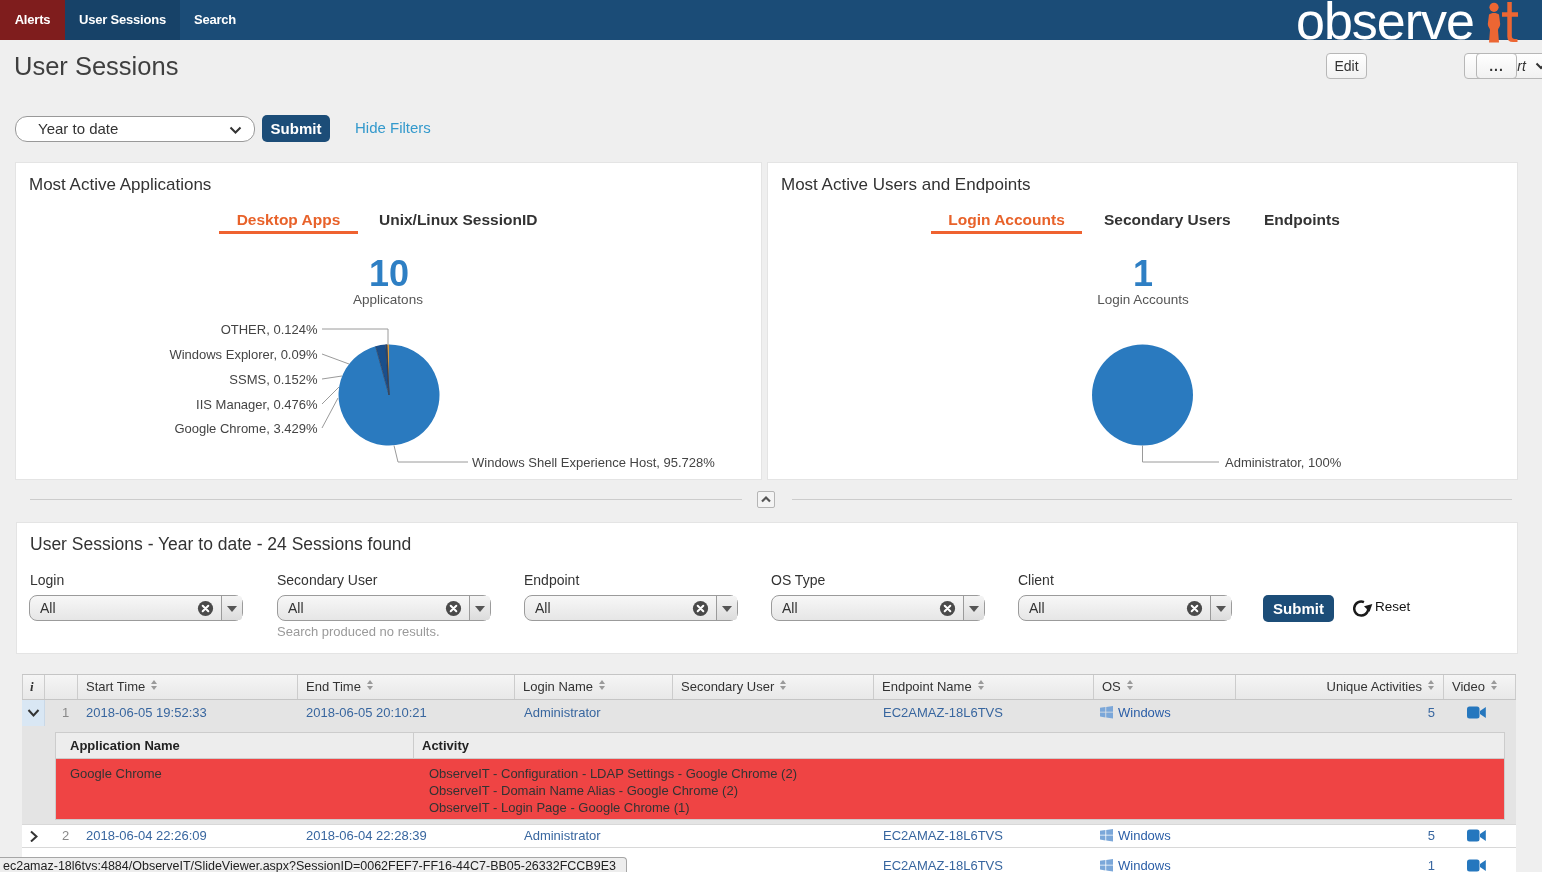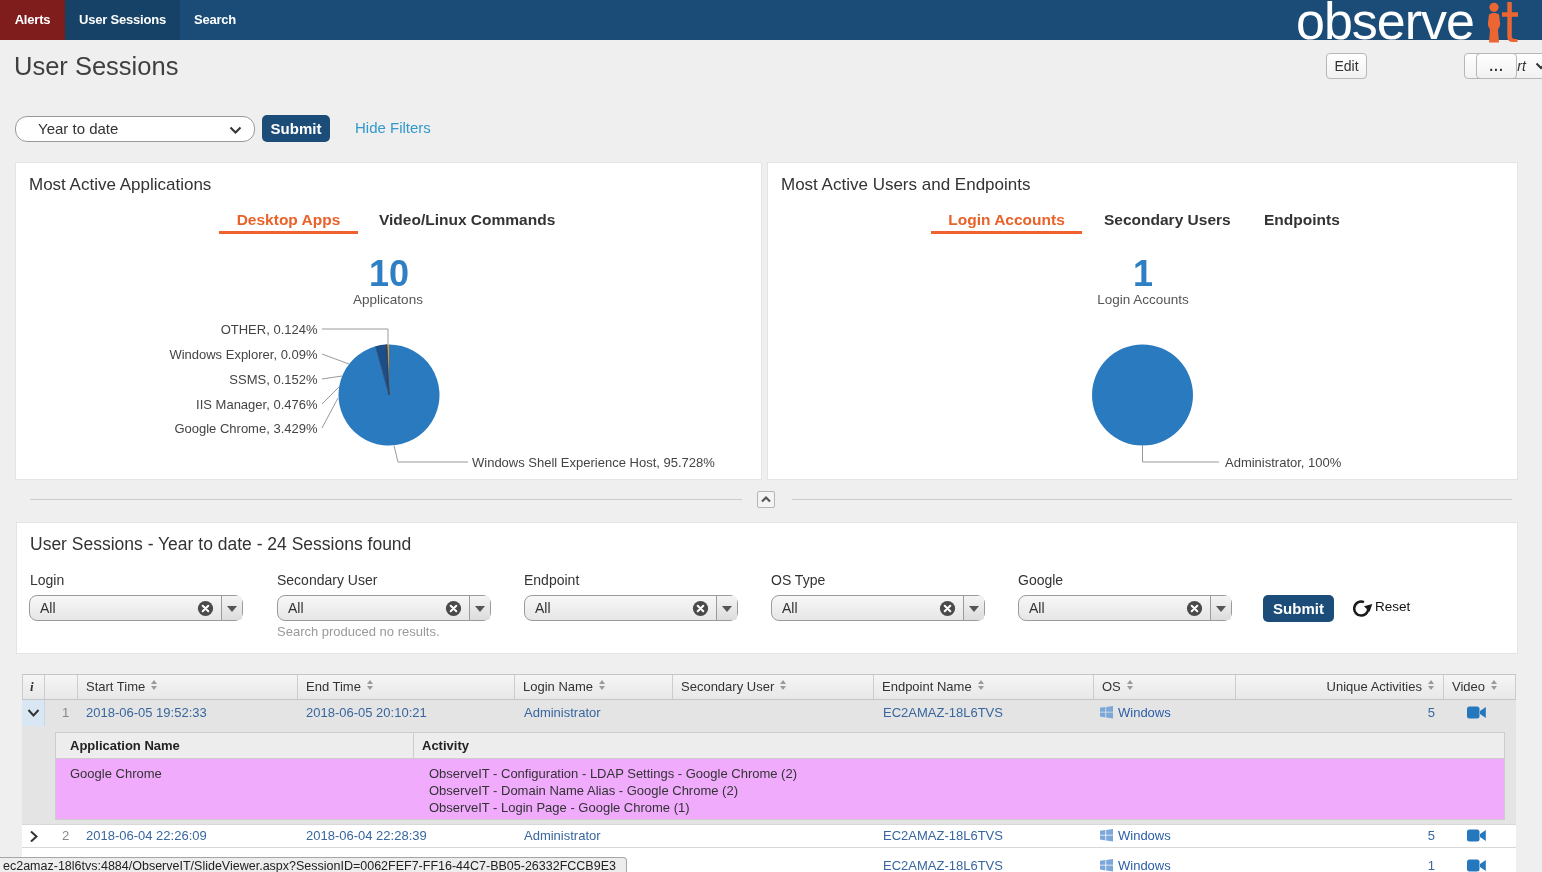--- a/index.html
+++ b/index.html
@@ -58,21 +58,21 @@
 .lnk { color:#38669f; }
 .st { display:inline-block; vertical-align:1px; margin-left:6px; }
 .st em, .st i { display:block; width:0; height:0; border-left:3.5px solid transparent; border-right:3.5px solid transparent; }
 .st em { border-bottom:4px solid #9a9a9a; margin-bottom:2px; }
 .st i { border-top:4px solid #9a9a9a; }
 .c0{width:23px;} .c1{width:33px;} .c2{width:220px;} .c3{width:217px;} .c4{width:158px;}
 .c5{width:201px;} .c6{width:220px;} .c7{width:142px;} .c8{width:208px;text-align:right;padding-right:9px;} .c9{width:72px;}
 #row1 { height:26px; background:#e4e4e4; }
 #row1 .c0 { background:#d9e7f4; border-right:1px solid #c9d8e7; }
 #exp { height:98px; background:#e4e4e4; position:relative; }
-#subt { position:absolute; left:33px; top:6px; width:1450px; height:88px; background:#f0abfc; border:1px solid #ccc; }
+#subt { position:absolute; left:33px; top:6px; width:1450px; height:88px; background:#ef4444; border:1px solid #ccc; }
 #subh { display:flex; height:26px; background:#ededed; border-bottom:1px solid #ccc; font-size:13px; font-weight:bold; color:#222; line-height:25px; }
 #subh .sc1 { width:358px; border-right:1px solid #ccc; padding-left:14px; }
 #subh .sc2 { padding-left:8px; }
 #subb { display:flex; font-size:13px; color:#333;gap:7px; }
 #subb .sc1 { width:358px; padding-left:14px; padding-top:6px; line-height:17px; }
 #subb .sc2 { padding-left:8px; padding-top:6px; line-height:17px; }
 #row2 { height:23px; background:#fff; border-top:1px solid #d8d8d8; }
 #row2 .bc { line-height:22px; }
 #row3 { height:25px; background:#fff; border-top:1px solid #d8d8d8; }
 #row3 .bc { line-height:17px; padding-top:9px; }
@@ -110,21 +110,21 @@
   <svg width="13" height="9" style="position:absolute;right:12px;top:9px">
       <polyline points="1.5,1.5 6.5,6.5 11.5,1.5" fill="none" stroke="#333" stroke-width="2"></polyline>
     </svg>
 </div>
 <div id="sub1">Submit</div>
 <div id="hidef">Hide Filters</div>
 
 <div class="panel" id="pL">
   <div class="ptitle">Most Active Applications</div>
   <div class="tabo" style="left:203px;width:139px;">Desktop Apps</div>
-  <div class="tabn" style="left:363px;">Video/Linux Commands</div>
+  <div class="tabn" style="left:363px;">Unix/Linux SessionID</div>
 </div>
 <svg class="abs" style="left:15px;top:240px" width="747" height="240" font-family="Liberation Sans, sans-serif">
   <text x="374" y="46" font-size="36" font-weight="bold" fill="#2e7fc4" text-anchor="middle">10</text>
   <text x="373" y="64" font-size="13.5" fill="#555" text-anchor="middle">Applicatons</text>
   <g id="pie">
       <path d="M374,155 L374.00,104.50 A50.5,50.5 0 1 1 360.61,106.31 Z" fill="#2a7abf"></path>
       <path d="M374,155 L360.61,106.31 A50.5,50.5 0 0 1 370.65,104.61 Z" fill="#1a4f8c"></path>
       <path d="M374,155 L370.65,104.61 A50.5,50.5 0 0 1 371.36,104.57 Z" fill="#16436f"></path>
       <path d="M374,155 L371.36,104.57 A50.5,50.5 0 0 1 371.71,104.55 Z" fill="#0f3963"></path>
       <path d="M374,155 L371.71,104.55 A50.5,50.5 0 0 1 372.06,104.54 Z" fill="#2b6aa5"></path>
@@ -175,21 +175,21 @@
       <polyline points="4,9.5 8,5.5 12,9.5" fill="none" stroke="#555" stroke-width="2.2"></polyline>
     </svg>
 </div>
 
 <div class="panel" id="p2">
   <div id="p2h">User Sessions - Year to date - 24 Sessions found</div>
   <div class="flabel" style="left:13px;">Login</div>
   <div class="flabel" style="left:260px;">Secondary User</div>
   <div class="flabel" style="left:507px;">Endpoint</div>
   <div class="flabel" style="left:754px;">OS Type</div>
-  <div class="flabel" style="left:1001px;">Google</div>
+  <div class="flabel" style="left:1001px;">Client</div>
   <div class="combo" style="left:12px;">
       <div class="fld">All
       <svg width="17" height="17">
           <circle cx="8.5" cy="8.5" r="7.6" fill="#4a4a4a"></circle>
           <path d="M5.7 5.7 L11.3 11.3 M11.3 5.7 L5.7 11.3" stroke="#fff" stroke-width="2" stroke-linecap="round"></path>
         </svg>
     </div>
       <div class="arr"></div>
     </div>
   <div class="combo" style="left:260px;">

